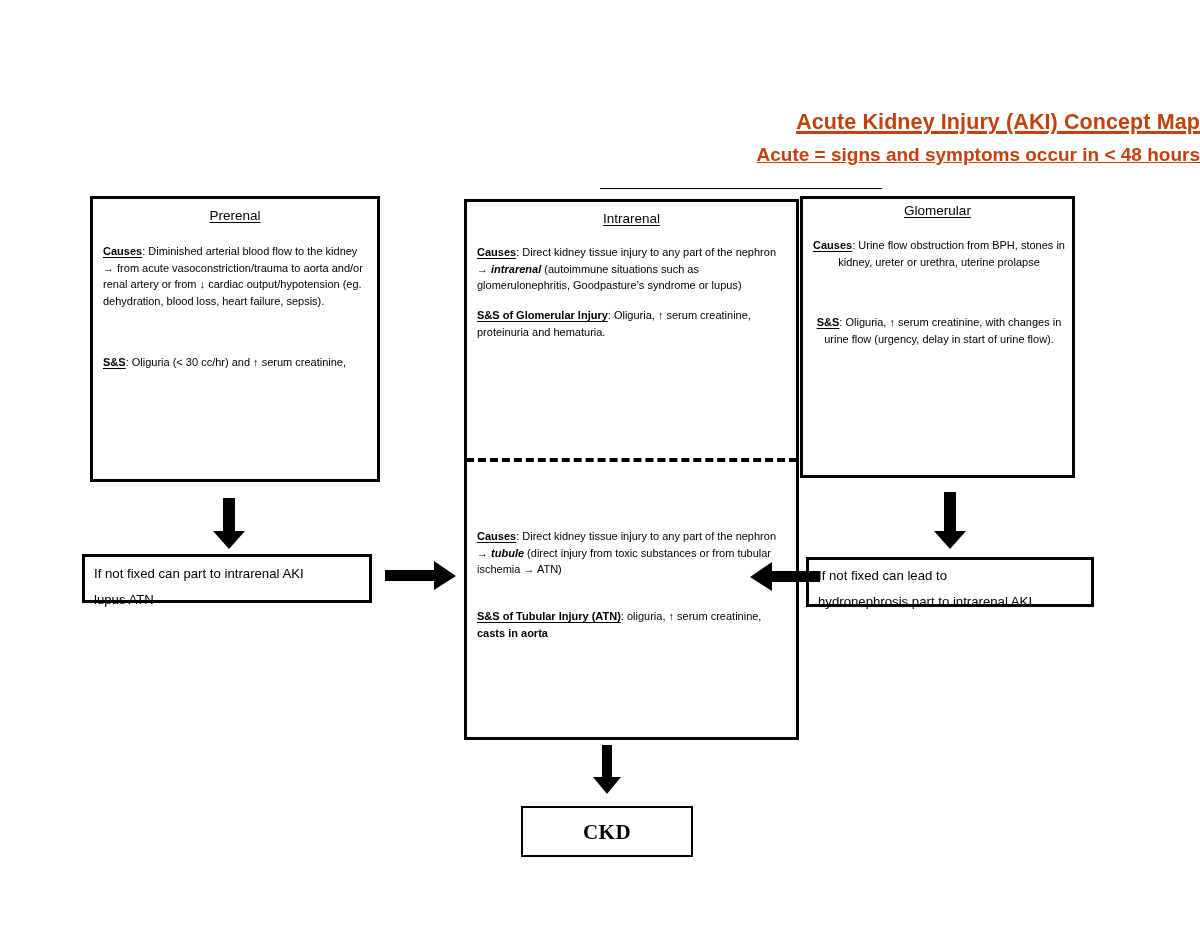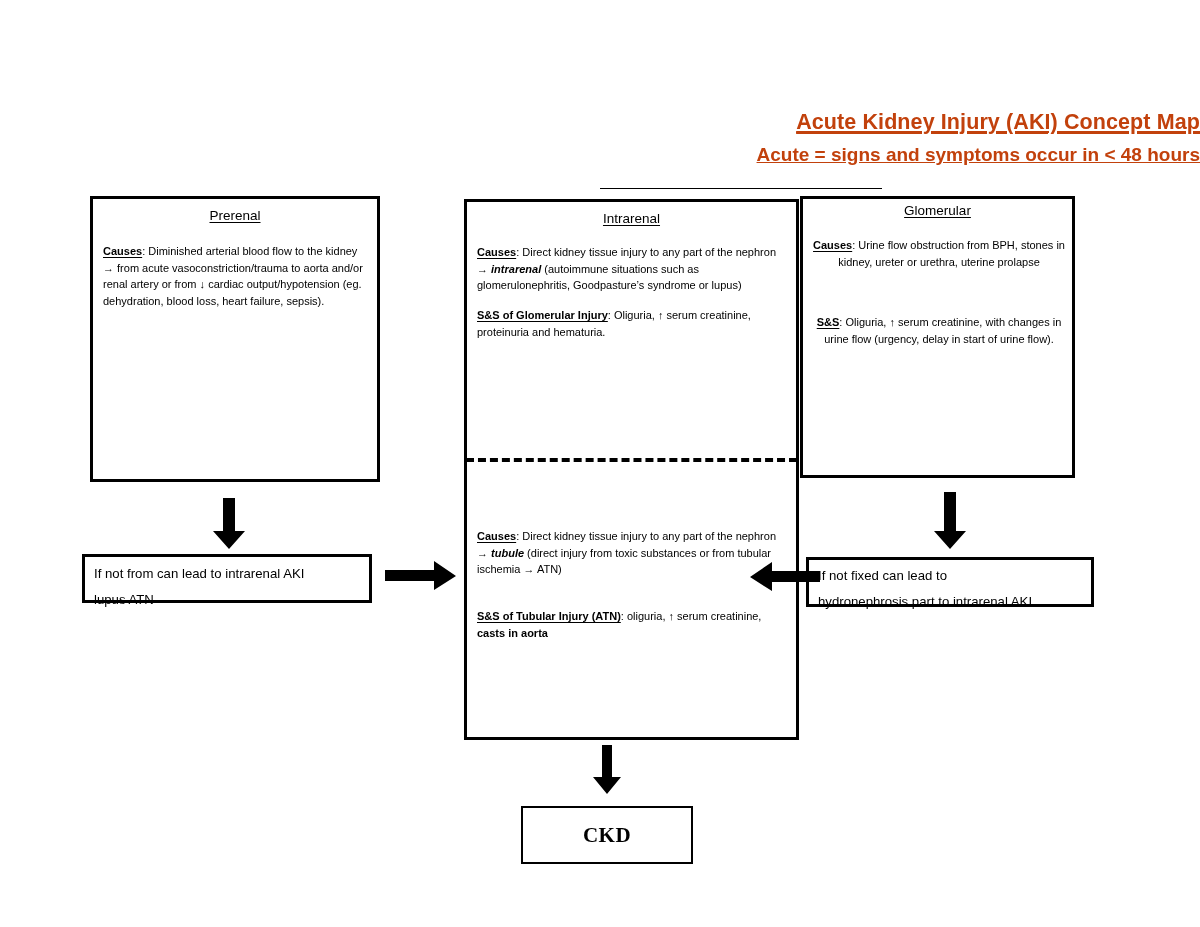--- a/index.html
+++ b/index.html
@@ -141,20 +141,21 @@
   <div class="title-line" id="title-sub">Acute = signs and symptoms occur in &lt; 48 hours</div>
 
   <div class="thin-rule" style="left:600px; top:188px; width:282px;"></div>
 
   <div class="box" id="box-prerenal" style="left:90px; top:196px; width:290px; height:286px;">
     <div class="box-inner">
       <div class="bx-head" style="position:absolute; left:0; right:0; top:9px;">Prerenal</div>
       <div class="bx-body" style="position:absolute; left:10px; right:8px; top:44px;">
         <p><span class="lbl">Causes</span><span>:  Diminished arterial blood flow to the kidney → from acute vasoconstriction/trauma to aorta and/or renal artery or from ↓ cardiac output/hypotension (eg. dehydration, blood loss, heart failure, sepsis).</span></p>
         <div class="gap-lg"></div>
+        <p><span class="lbl">S&amp;S</span><span>: Oliguria (&lt; 30 cc/hr) and ↑ serum creatinine,</span></p>
       </div>
     </div>
   </div>
 
   <div class="box" id="box-intrarenal" style="left:464px; top:199px; width:335px; height:541px;">
     <div class="box-inner">
       <div class="bx-head" style="position:absolute; left:0; right:0; top:9px;">Intrarenal</div>
 
       <div class="bx-body" style="position:absolute; left:10px; right:8px; top:42px;">
         <p><span class="lbl">Causes</span><span>: Direct kidney tissue injury to any part of the nephron → </span><span class="ital">intrarenal</span><span> (autoimmune situations such as glomerulonephritis, Goodpasture’s syndrome or lupus)</span></p>
@@ -178,29 +179,29 @@
       <div class="bx-body" style="position:absolute; left:9px; right:6px; top:38px;text-align:center;">
         <p><span class="lbl">Causes</span><span>: Urine flow obstruction from BPH, stones in kidney, ureter or urethra, uterine prolapse</span></p>
         <div class="gap-lg"></div>
         <p><span class="lbl">S&amp;S</span><span>: Oliguria, ↑ serum creatinine, with changes in urine flow  (urgency, delay in start of urine flow).</span></p>
       </div>
     </div>
   </div>
 
   <div class="box" id="box-left-outcome" style="left:82px; top:554px; width:290px; height:49px;">
   </div>
-  <div class="overflow-text" style="left:94px; top:564px;">If not from can lead to intrarenal AKI</div>
+  <div class="overflow-text" style="left:94px; top:564px;">If not fixed can part to intrarenal AKI</div>
   <div class="overflow-text" style="left:94px; top:590px;">lupus ATN</div>
 
   <div class="box" id="box-right-outcome" style="left:806px; top:557px; width:288px; height:50px;">
   </div>
   <div class="overflow-text" style="left:818px; top:566px;">If not fixed can lead to</div>
   <div class="overflow-text" style="left:818px; top:592px;">hydronephrosis part to intrarenal AKI</div>
 
-  <div class="box thin" id="box-ckd" style="left:521px; top:806px; width:172px; height:58px;">
+  <div class="box thin" id="box-ckd" style="left:521px; top:806px; width:172px; height:51px;">
     <div class="ckd-label">CKD</div>
   </div>
 
   <div class="arrow" style="left:212px; top:498px;">
     <svg width="34" height="52" viewBox="0 0 34 52" aria-hidden="true">
       <polygon points="11,0 23,0 23,33 33,33 17,51 1,33 11,33" fill="#000"></polygon>
     </svg>
   </div>
 
   <div class="arrow" style="left:385px; top:561px;">

